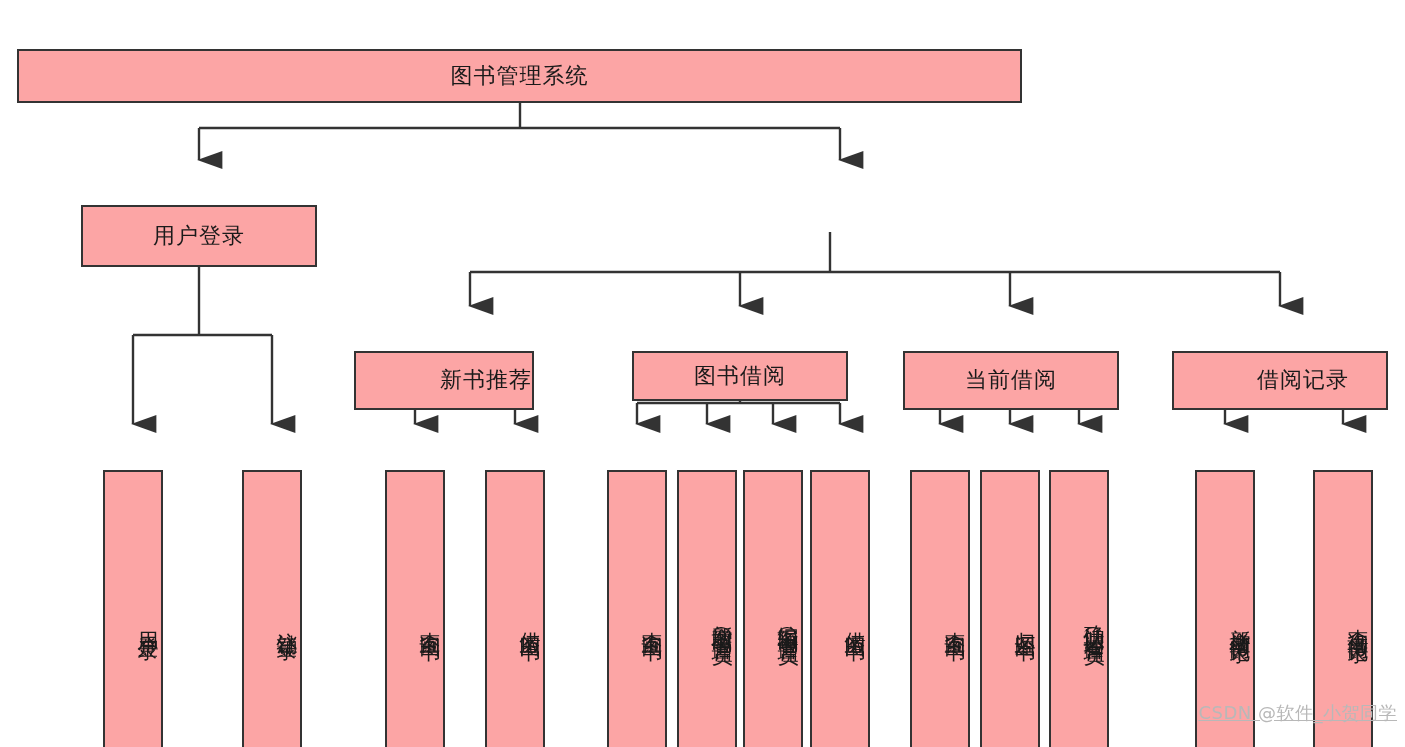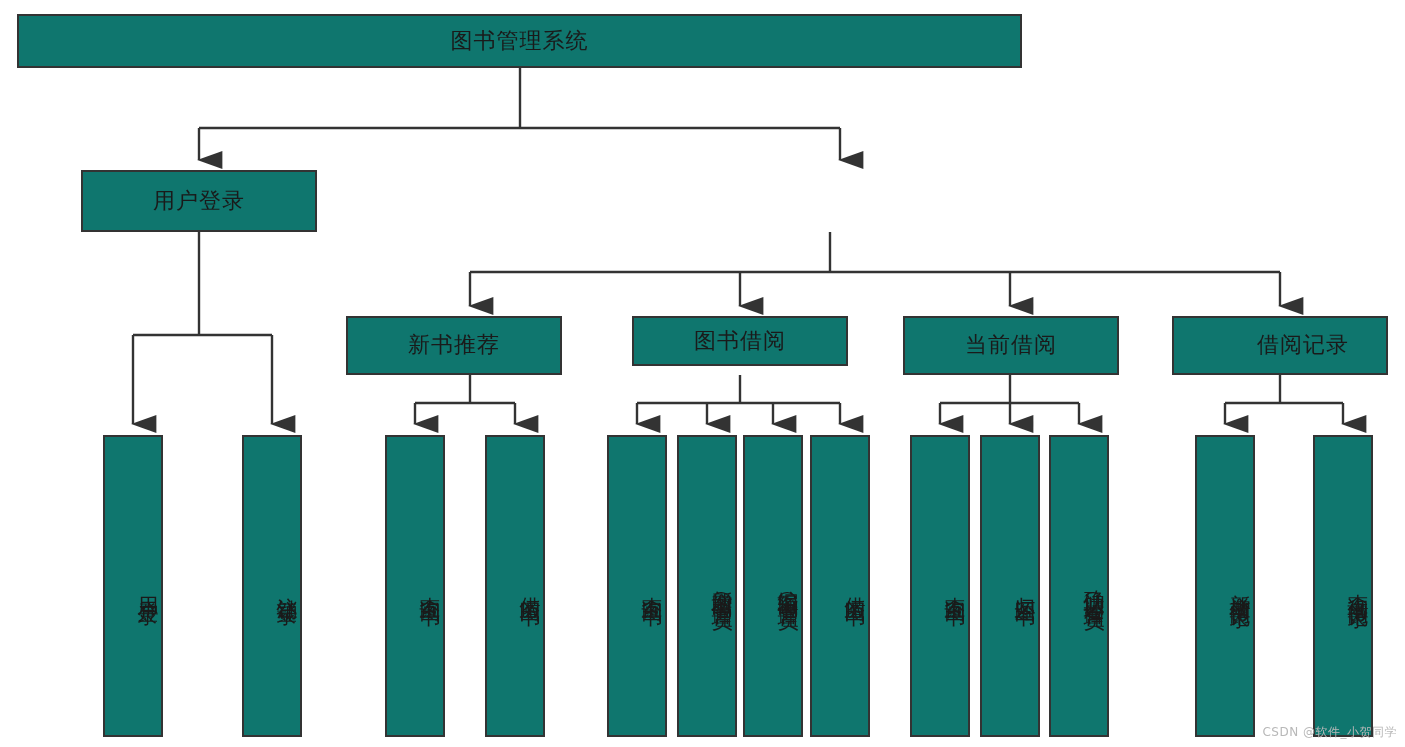--- a/index.html
+++ b/index.html
@@ -22,27 +22,28 @@
     position: absolute;
     left: 0;
     top: 0;
     width: 1405px;
     height: 747px;
     pointer-events: none;
   }
   .node {
     position: absolute;
     box-sizing: border-box;
-    background: #0f766e;
+    background: #fca5a5;
     border: 2px solid #333333;
     display: flex;
     align-items: center;
     justify-content: center;
     color: #1a1a1a;
     z-index: 2;
+    margin-top: 35px;
   }
   .node-h {
     font-size: 22px;
     line-height: 1.2;
     letter-spacing: 1px;
     white-space: nowrap;
   }
   .node-v {
     writing-mode: vertical-rl;
     text-orientation: upright;
@@ -55,26 +56,27 @@
     justify-content: center;
     text-align: left;
   }
   .node-v span {
     writing-mode: vertical-rl;
     text-orientation: upright;
   }
   .watermark {
     position: absolute;
     right: 8px;
-    bottom: 6px;
-    font-size: 12px;
+    bottom: 22px;
+    font-size: 18px;
     color: #b8b8b8;
     white-space: nowrap;
     z-index: 5;
     letter-spacing: 0.5px;
+    text-decoration: underline;
   }
 </style>
 </head>
 <body>
 
 <div id="canvas">
 
   <svg id="edges" viewBox="0 0 1405 747">
     <defs>
       <marker id="arrow" viewBox="0 0 12 14" refX="5" refY="13" markerWidth="9" markerHeight="11" orient="auto">
@@ -127,21 +129,21 @@
 
   <div class="node node-h" style="left:17px; top:14px; width:1005px; height:54px;">
     <span>图书管理系统</span>
   </div>
 
   <div class="node node-h" style="left:81px; top:170px; width:236px; height:62px;">
     <span>用户登录</span>
   </div>
 
 
-  <div class="node node-h" style="left:346px; top:316px; width:216px; height:59px;">
+  <div class="node node-h" style="left:354px; top:316px; width:180px; height:59px;justify-content:flex-end;">
     <span>新书推荐</span>
   </div>
 
   <div class="node node-h" style="left:632px; top:316px; width:216px; height:50px;">
     <span>图书借阅</span>
   </div>
 
   <div class="node node-h" style="left:903px; top:316px; width:216px; height:59px;">
     <span>当前借阅</span>
   </div>

